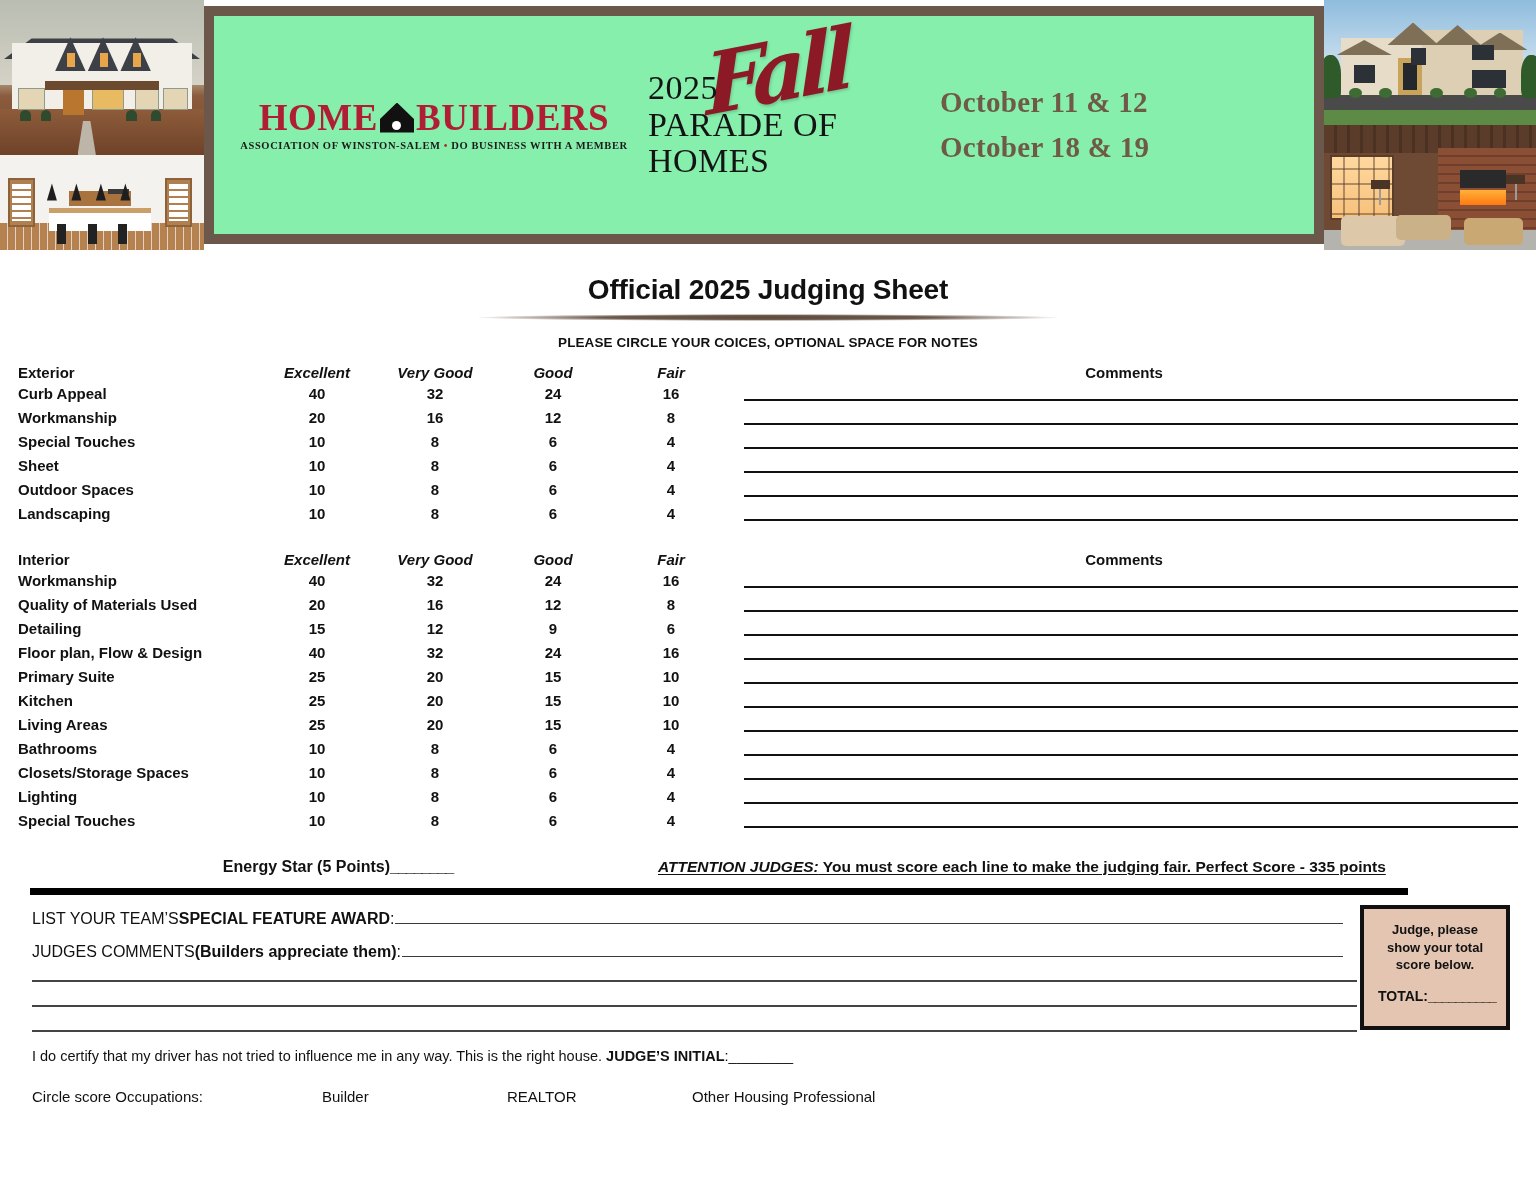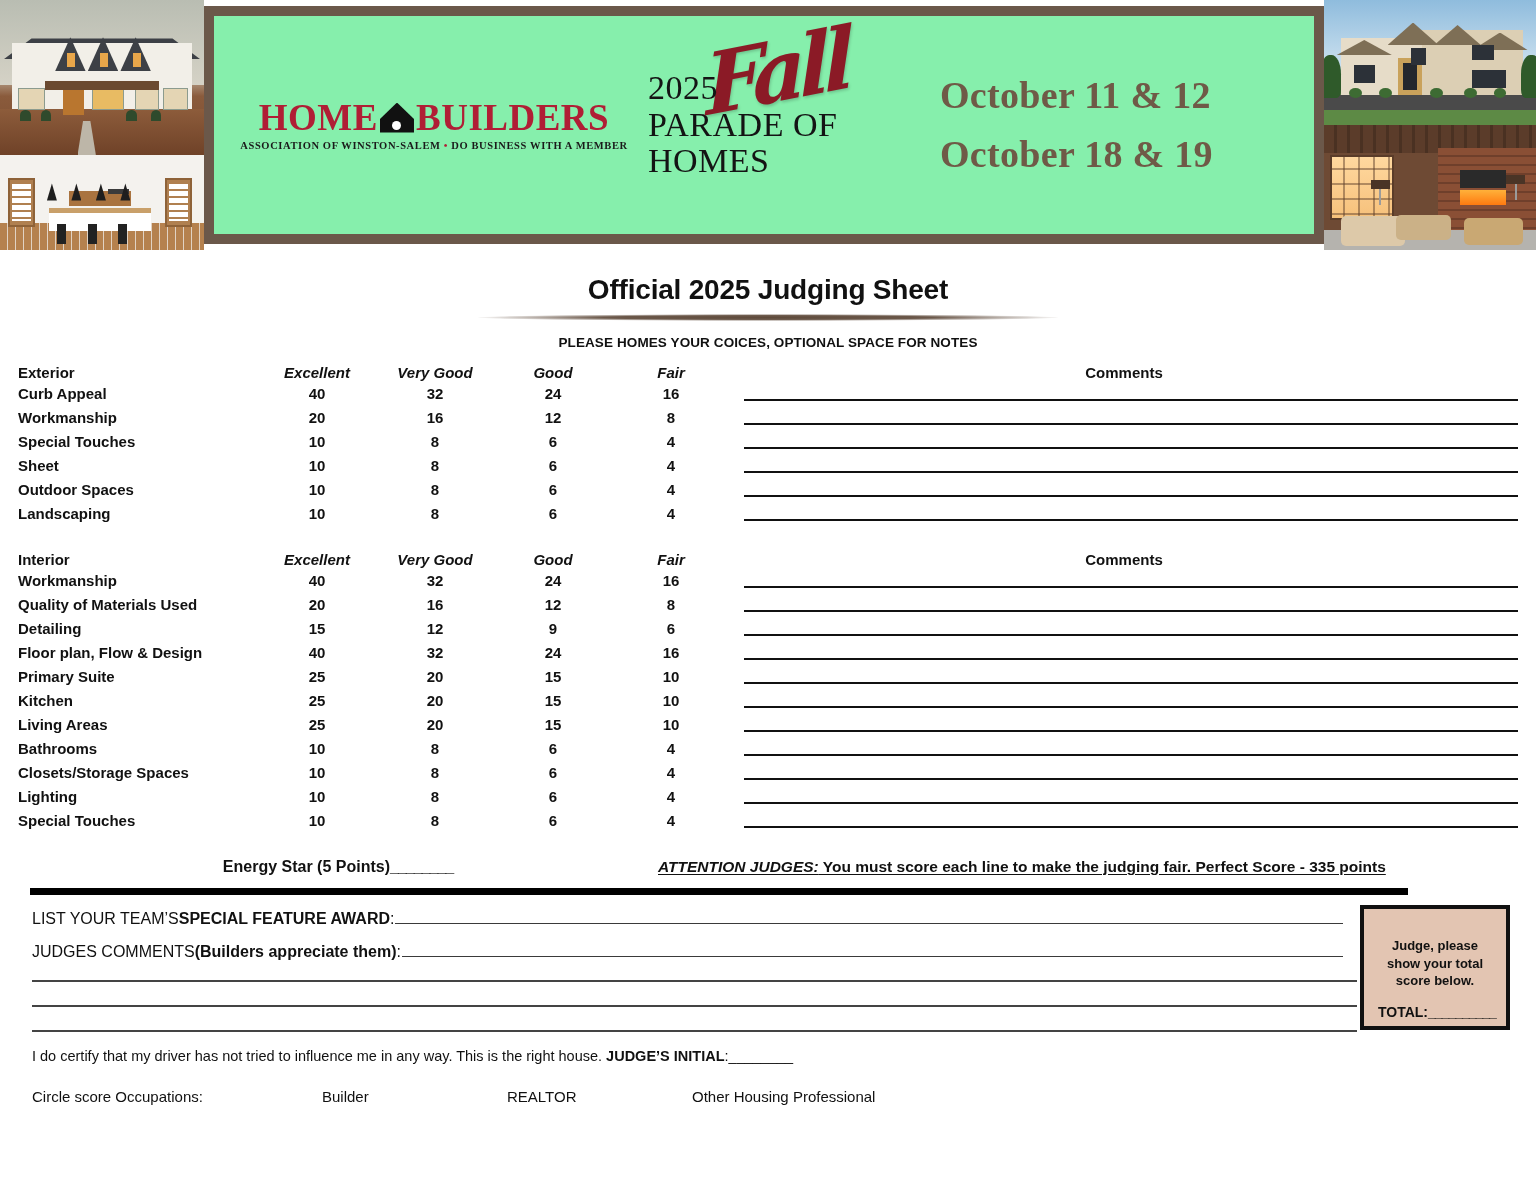--- a/index.html
+++ b/index.html
@@ -141,21 +141,21 @@
   .parade-lockup { position:relative; width: 250px; padding-left:4px; }
   .parade-lockup .ln { font-family:"Liberation Serif", serif; font-size:34px; color:#141414;
     line-height:1.07; letter-spacing:.5px; }
   .parade-lockup .yr { position:relative; display:inline-block; }
   .script-fall { position:absolute; left:60px; top:-48px;
     font-family:"DejaVu Serif", serif; font-style:italic; font-weight:700;
     font-size:84px; color:#8b1a26; transform: rotate(-11deg) skewX(-9deg);
     text-shadow: 1px 2px 3px rgba(0,0,0,.18); letter-spacing:-7px; }
 
   .dates { margin-left: 46px; font-family:"Liberation Serif", serif; color:#6f5a47; }
-  .dates .d { font-size:38px; font-weight:700; line-height:1.55; letter-spacing:.3px; }
+  .dates .d { font-size:29px; font-weight:700; line-height:1.55; letter-spacing:.3px; }
 
   
   .body-wrap { position:relative; padding: 0 18px; }
 
   .title { text-align:center; font-size:28px; font-weight:700; color:#111; margin-top:24px; letter-spacing:-.2px; }
   .title-rule { width:580px; height:7px; margin:8px auto 0;
     background: radial-gradient(ellipse at center, #5e4a3b 0%, #6b584a 40%, rgba(255,255,255,0) 72%);
     border-radius:50%; }
   .subtitle { text-align:center; font-size:13.5px; font-weight:700; color:#111; margin-top:14px; letter-spacing:.1px; }
 
@@ -193,21 +193,21 @@
   .lower { position:relative; margin-top:14px; }
   .form-left { width:1325px; }
   .fline { display:flex; align-items:baseline; font-size:16px; margin-bottom:6px; padding-left:14px; }
   .fline .lead { white-space:nowrap; }
   .fline .bold { font-weight:700; }
   .fline .fill { flex:1; border-bottom:1.6px solid #3a3a3a; margin-left:1px; height:15px; }
 
   .long-line { height:15px; border-bottom:2px solid #444; margin:0 0 10px 14px; width:1325px; }
 
   .total-box { position:absolute; right:8px; top:-4px; width:150px; height:125px;
-     background:#e3c5b2; border:4px solid #111; padding:28px 8px 8px; text-align:center; }
+     background:#e3c5b2; border:4px solid #111; padding:12px 8px 8px; text-align:center; }
   .total-box .tline { font-size:13px; font-weight:700; line-height:1.35; color:#111; }
   .total-box .total { margin-top:14px; font-size:14px; font-weight:700; text-align:left; padding-left:6px; }
   .total-box .total .u { letter-spacing:-1px; }
 
   .certify { margin-top:16px; padding-left:14px; font-size:14.5px; }
   .certify .bold { font-weight:700; }
   .occ { margin-top:24px; padding-left:14px; font-size:15px; display:flex; }
   .occ .o-lead { width:290px; }
   .occ .o-item { width:185px; }
 </style>
@@ -331,21 +331,21 @@
           <div class="sofa sf2"></div>
           <div class="sofa sf3"></div>
       </div>
     </div>
   </div>
 
   <div class="body-wrap">
 
     <div class="title">Official 2025 Judging Sheet</div>
     <div class="title-rule"></div>
-    <div class="subtitle">PLEASE HOMES YOUR COICES, OPTIONAL SPACE FOR NOTES</div>
+    <div class="subtitle">PLEASE CIRCLE YOUR COICES, OPTIONAL SPACE FOR NOTES</div>
 
     <div class="sheet">
       <table class="score">
         <colgroup>
           <col class="c-label">
             <col class="c-col">
             <col class="c-col">
             <col class="c-col">
             <col class="c-col">
             <col class="c-com">

